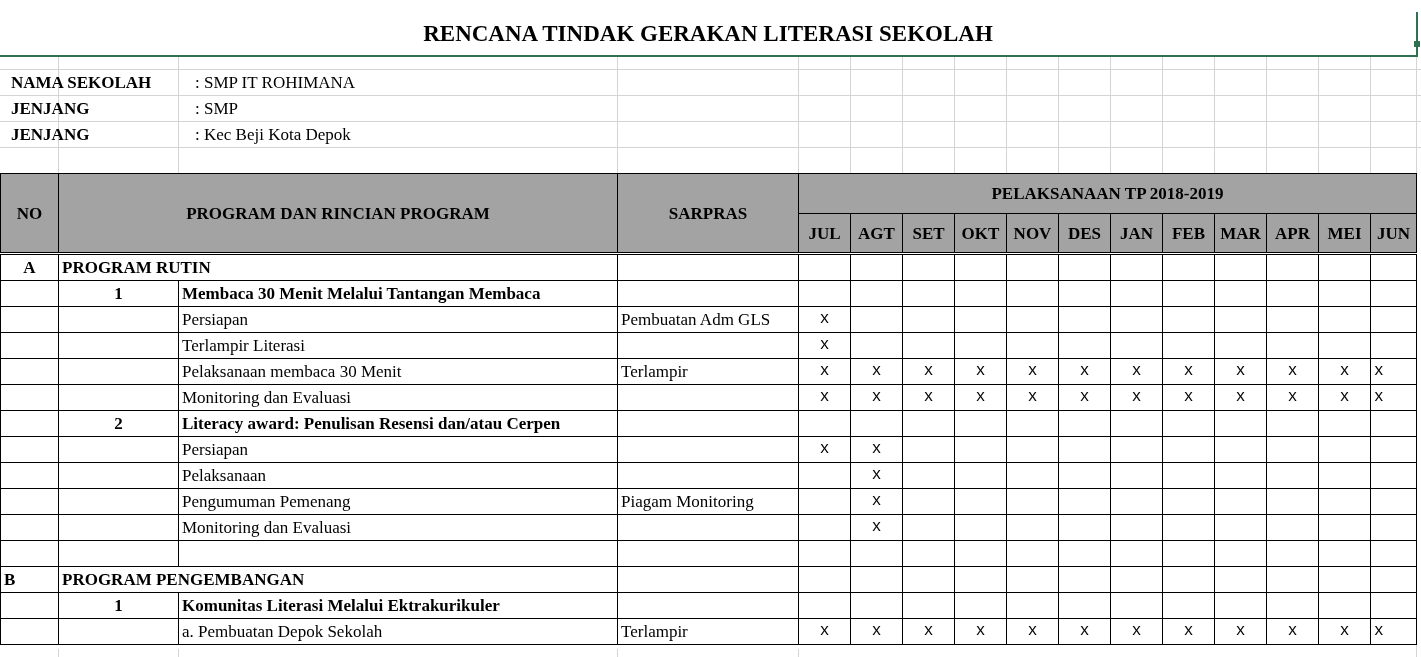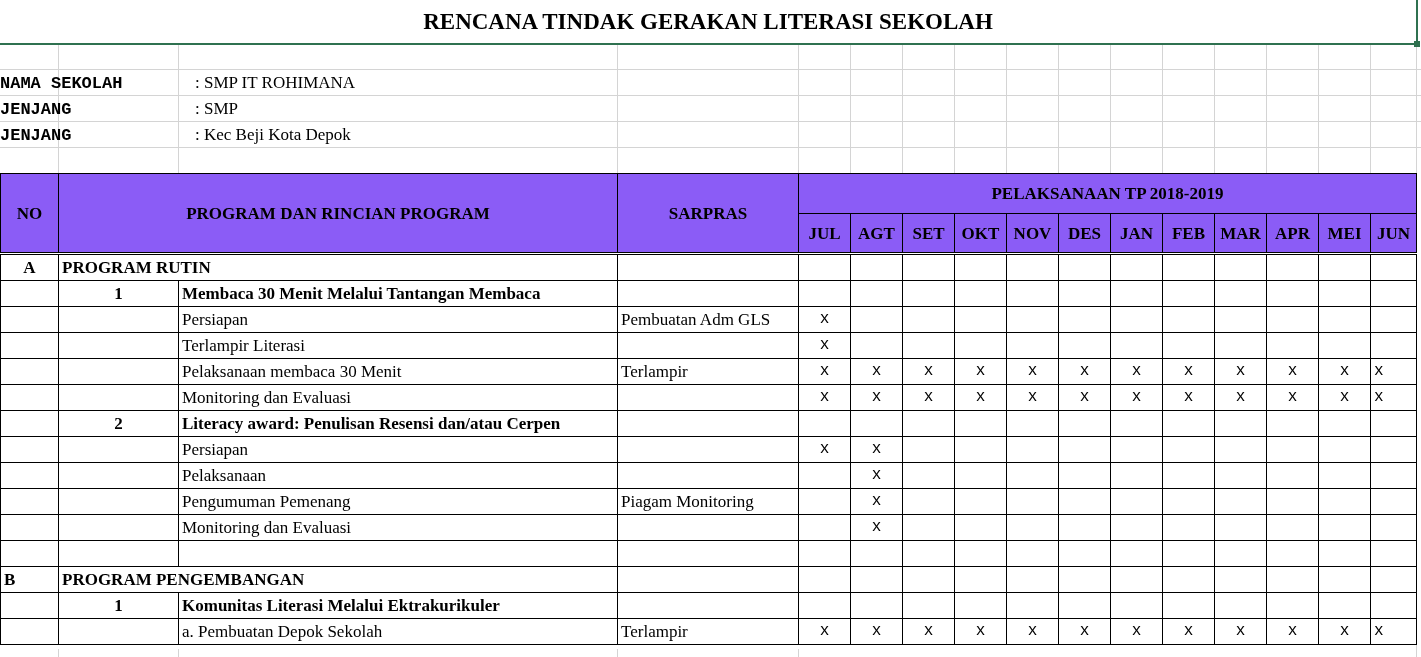--- a/index.html
+++ b/index.html
@@ -5,49 +5,49 @@
   html, body { margin: 0; padding: 0; background: #ffffff; }
   body {
     width: 1421px; height: 657px; overflow: hidden; position: relative;
     font-family: "Liberation Serif", "DejaVu Serif", serif;
     color: #000;
   }
   .gl-v { position: absolute; width: 1px; background: #d4d4d4; top: 44px; }
   .gl-h { position: absolute; height: 1px; background: #d4d4d4; left: 0; width: 1421px; }
 
   .title-cell {
-    position: absolute; left: 0; top: 0; width: 1416px; height: 43px;
+    position: absolute; left: 0; top: 12px; width: 1416px; height: 43px;
     border-bottom: 2px solid #2f7150;
     border-right: 2px solid #2f7150;
     display: flex; align-items: center; justify-content: center;
     font-weight: bold; font-size: 23px; letter-spacing: 0px;
     background: #fff;
   }
   .title-handle {
     position: absolute; left: 1414px; top: 41px; width: 6px; height: 6px; background: #2f7150;
   }
 
   .info-row { position: absolute; left: 0; height: 26px; display: flex; align-items: center; font-size: 17px; }
-  .info-label { position: absolute; left: 0; font-weight: bold; white-space: nowrap; font-family: Liberation Mono, monospace; }
+  .info-label { position: absolute; left: 11px; font-weight: bold; white-space: nowrap; }
   .info-value { position: absolute; left: 195px; white-space: nowrap; }
 
   table.plan {
     position: absolute; left: 0; top: 173px;
     border-collapse: collapse; table-layout: fixed;
     font-size: 17px;
     background: #fff;
   }
   table.plan td, table.plan th {
     border: 1.5px solid #000;
     padding: 0 3px;
     height: 25px; line-height: 25px;
     white-space: nowrap; overflow: hidden;
   }
   table.plan th {
-    background: #8b5cf6; font-weight: bold; text-align: center; font-size: 17px;
+    background: #a3a3a3; font-weight: bold; text-align: center; font-size: 17px;
   }
   table.plan thead tr.h1 th { height: 39px; }
   table.plan thead tr.h2 th { height: 38px; padding: 0; }
   table.plan thead tr.h2 th { border-bottom: 3px double #000; }
   table.plan thead tr.h1 th.rowspan { border-bottom: 3px double #000; }
   td.c { text-align: center; }
   td.b { font-weight: bold; }
   td.mark { text-align: center; font-family: "Liberation Mono", "DejaVu Sans Mono", monospace; font-size: 16px; padding: 0; }
   td.mark.last { text-align: left; padding-left: 3px; }
   td.section { font-weight: bold; }

